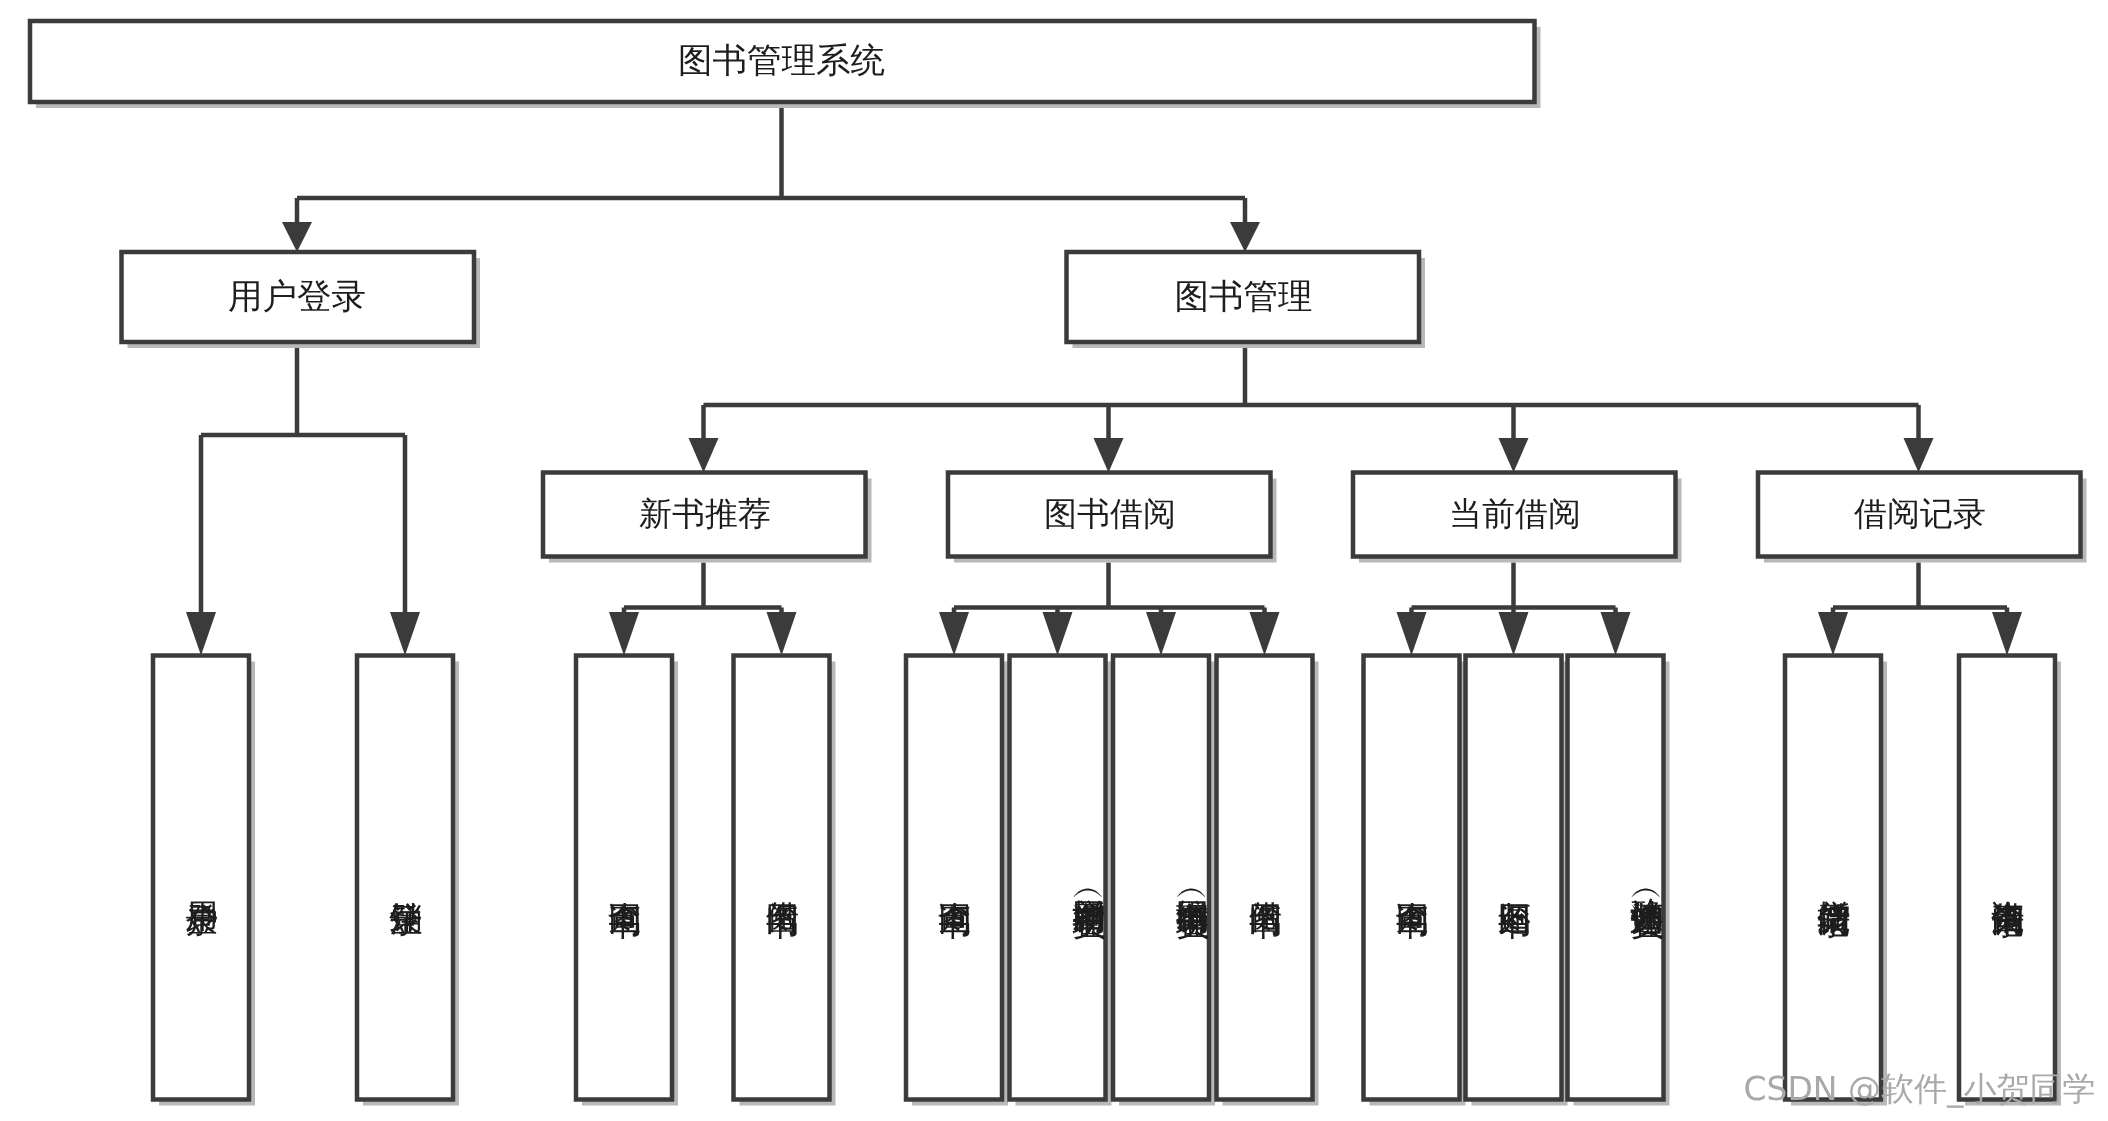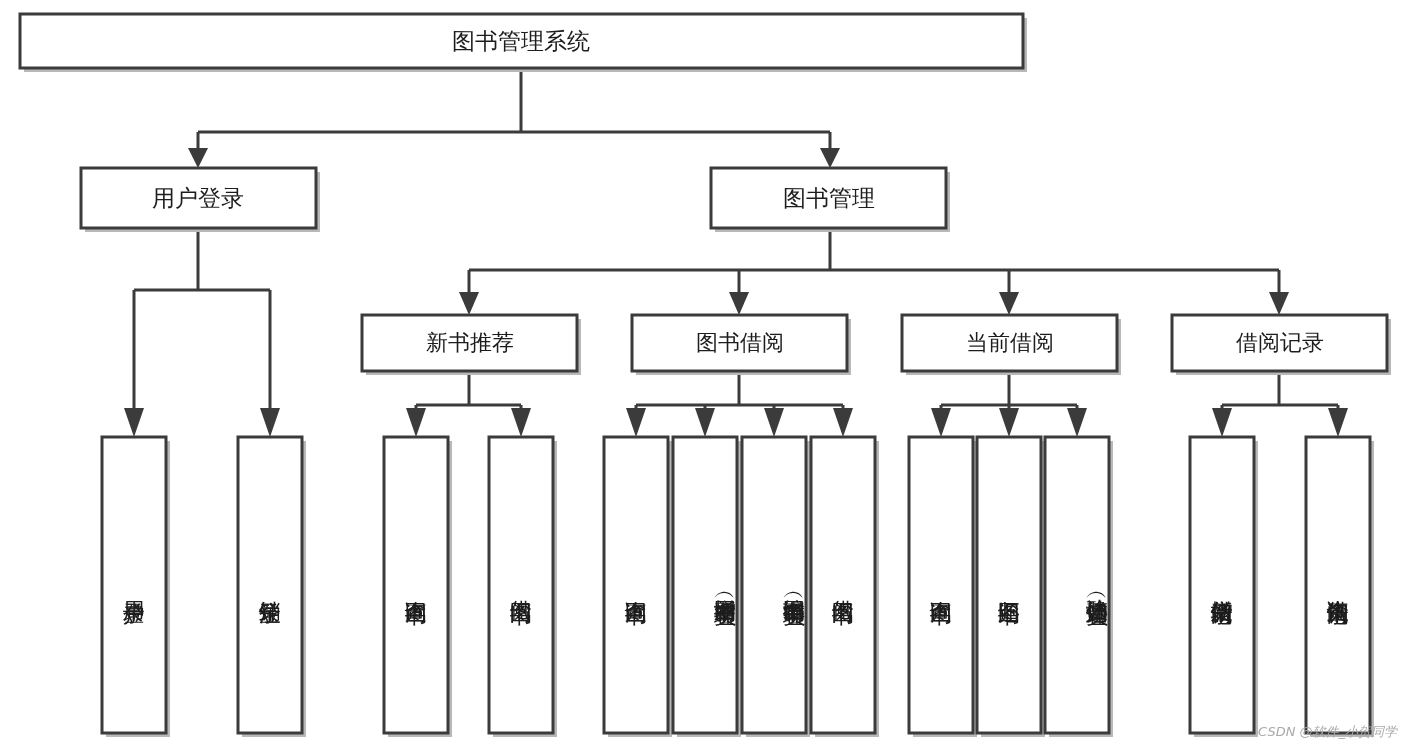--- a/index.html
+++ b/index.html
@@ -73,25 +73,24 @@
     align-items: center;
     justify-content: center;
     pointer-events: none;
     user-select: none;
   }
   .watermark {
     position: absolute;
     right: 8px;
     bottom: 6px;
     font-family: "DejaVu Sans", "Liberation Sans", sans-serif;
-    font-size: 13px;
+    font-size: 22px;
     color: #a9a9a9;
     white-space: nowrap;
     user-select: none;
-    font-style: italic;
   }
 </style>
 </head>
 <body>
 
 <div id="diagram-root">
 
   <svg id="flow-svg" viewBox="0 0 1405 747" xmlns="http://www.w3.org/2000/svg">
 
     <defs>

